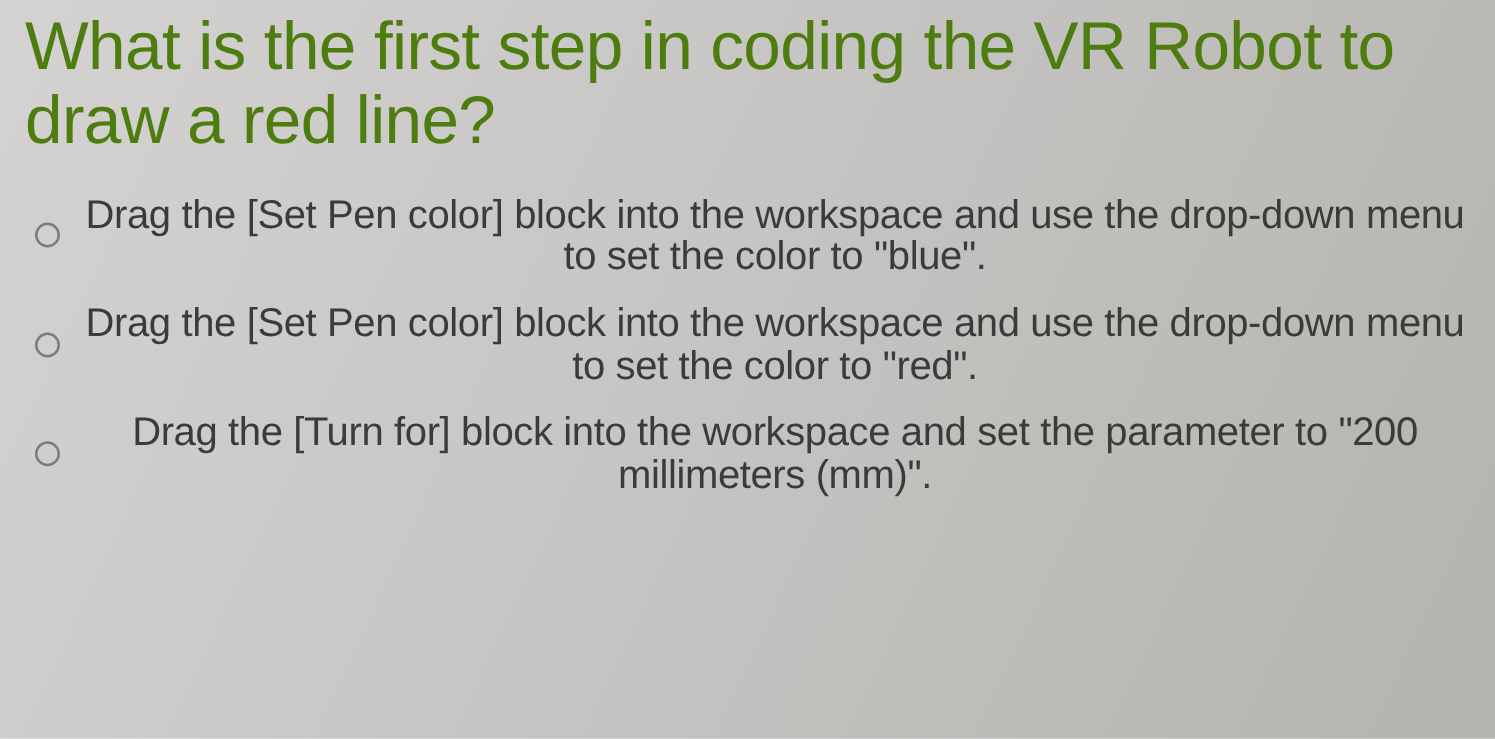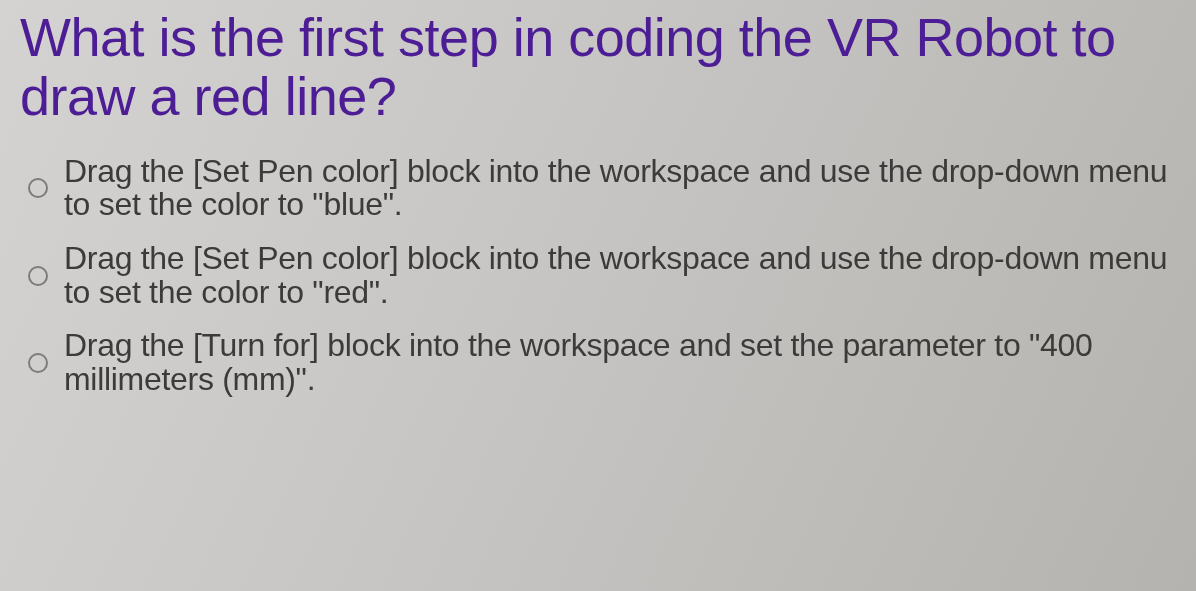--- a/index.html
+++ b/index.html
@@ -13,32 +13,33 @@
     background: linear-gradient(115deg, #d5d2d2 0%, #c9c7c6 40%, #bfbdba 70%, #b5b3af 100%);
     font-family: "Helvetica Neue", Helvetica, Arial, sans-serif;
     color: #333;
     padding: 8px 20px 20px 20px;
     box-sizing: border-box;
   }
   .question {
     font-size: 54px;
     line-height: 1.1;
     font-weight: 400;
-    color: #4c1d95;
+    color: #4d7c0f;
     margin: 0 0 28px 0;
     letter-spacing: -0.5px;
   }
   .options {
     padding-left: 8px;
   }
   .option {
     display: flex;
     align-items: center;
     margin-bottom: 20px;
     cursor: pointer;
+    text-align: center;
   }
   .radio {
     flex: 0 0 auto;
     width: 20px;
     height: 20px;
     border: 2px solid #7d7c7a;
     border-radius: 50%;
     background: transparent;
     margin-right: 16px;
     box-sizing: border-box;
@@ -63,16 +64,16 @@
   </label>
 
   <label class="option">
     <span class="radio"></span>
     <span class="option-text">Drag the [Set Pen color]  block into the workspace and use the drop-down menu to set the color to "red".</span>
   </label>
 
 
   <label class="option">
     <span class="radio"></span>
-    <span class="option-text">Drag the [Turn for] block into the workspace and set the parameter to "400 millimeters (mm)".</span>
+    <span class="option-text">Drag the [Turn for] block into the workspace and set the parameter to "200 millimeters (mm)".</span>
   </label>
 
 </div>
 
 </body></html>

